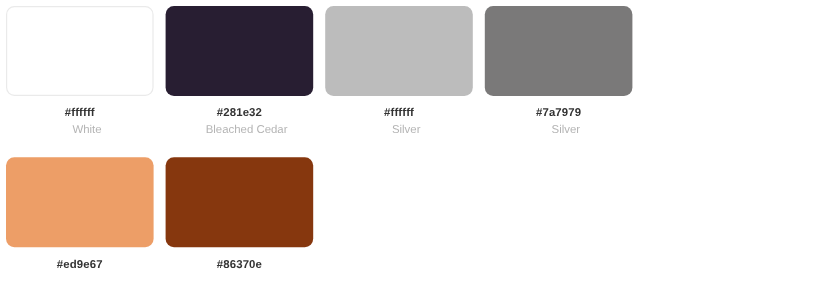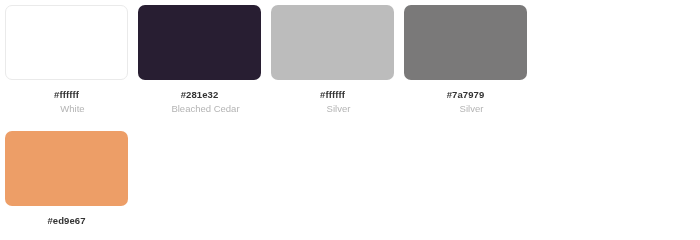--- a/index.html
+++ b/index.html
@@ -90,16 +90,21 @@
         <div class="hex">#7a7979</div>
         <div class="name">Silver</div>
       </div>
     </div>
     <div class="row">
       <div class="cell">
         <div class="swatch" title="Porsche" style="background: rgb(237, 158, 103);"></div>
         <div class="hex">#ed9e67</div>
         <div class="name">Porsche</div>
       </div>
+      <div class="cell">
+        <div class="swatch" title="Korma" style="background: rgb(134, 55, 14);"></div>
+        <div class="hex">#86370e</div>
+        <div class="name">Korma</div>
+      </div>
       <div class="cell empty"></div>
       <div class="cell empty"></div>
     </div>
   </div>
 
 </body></html>

